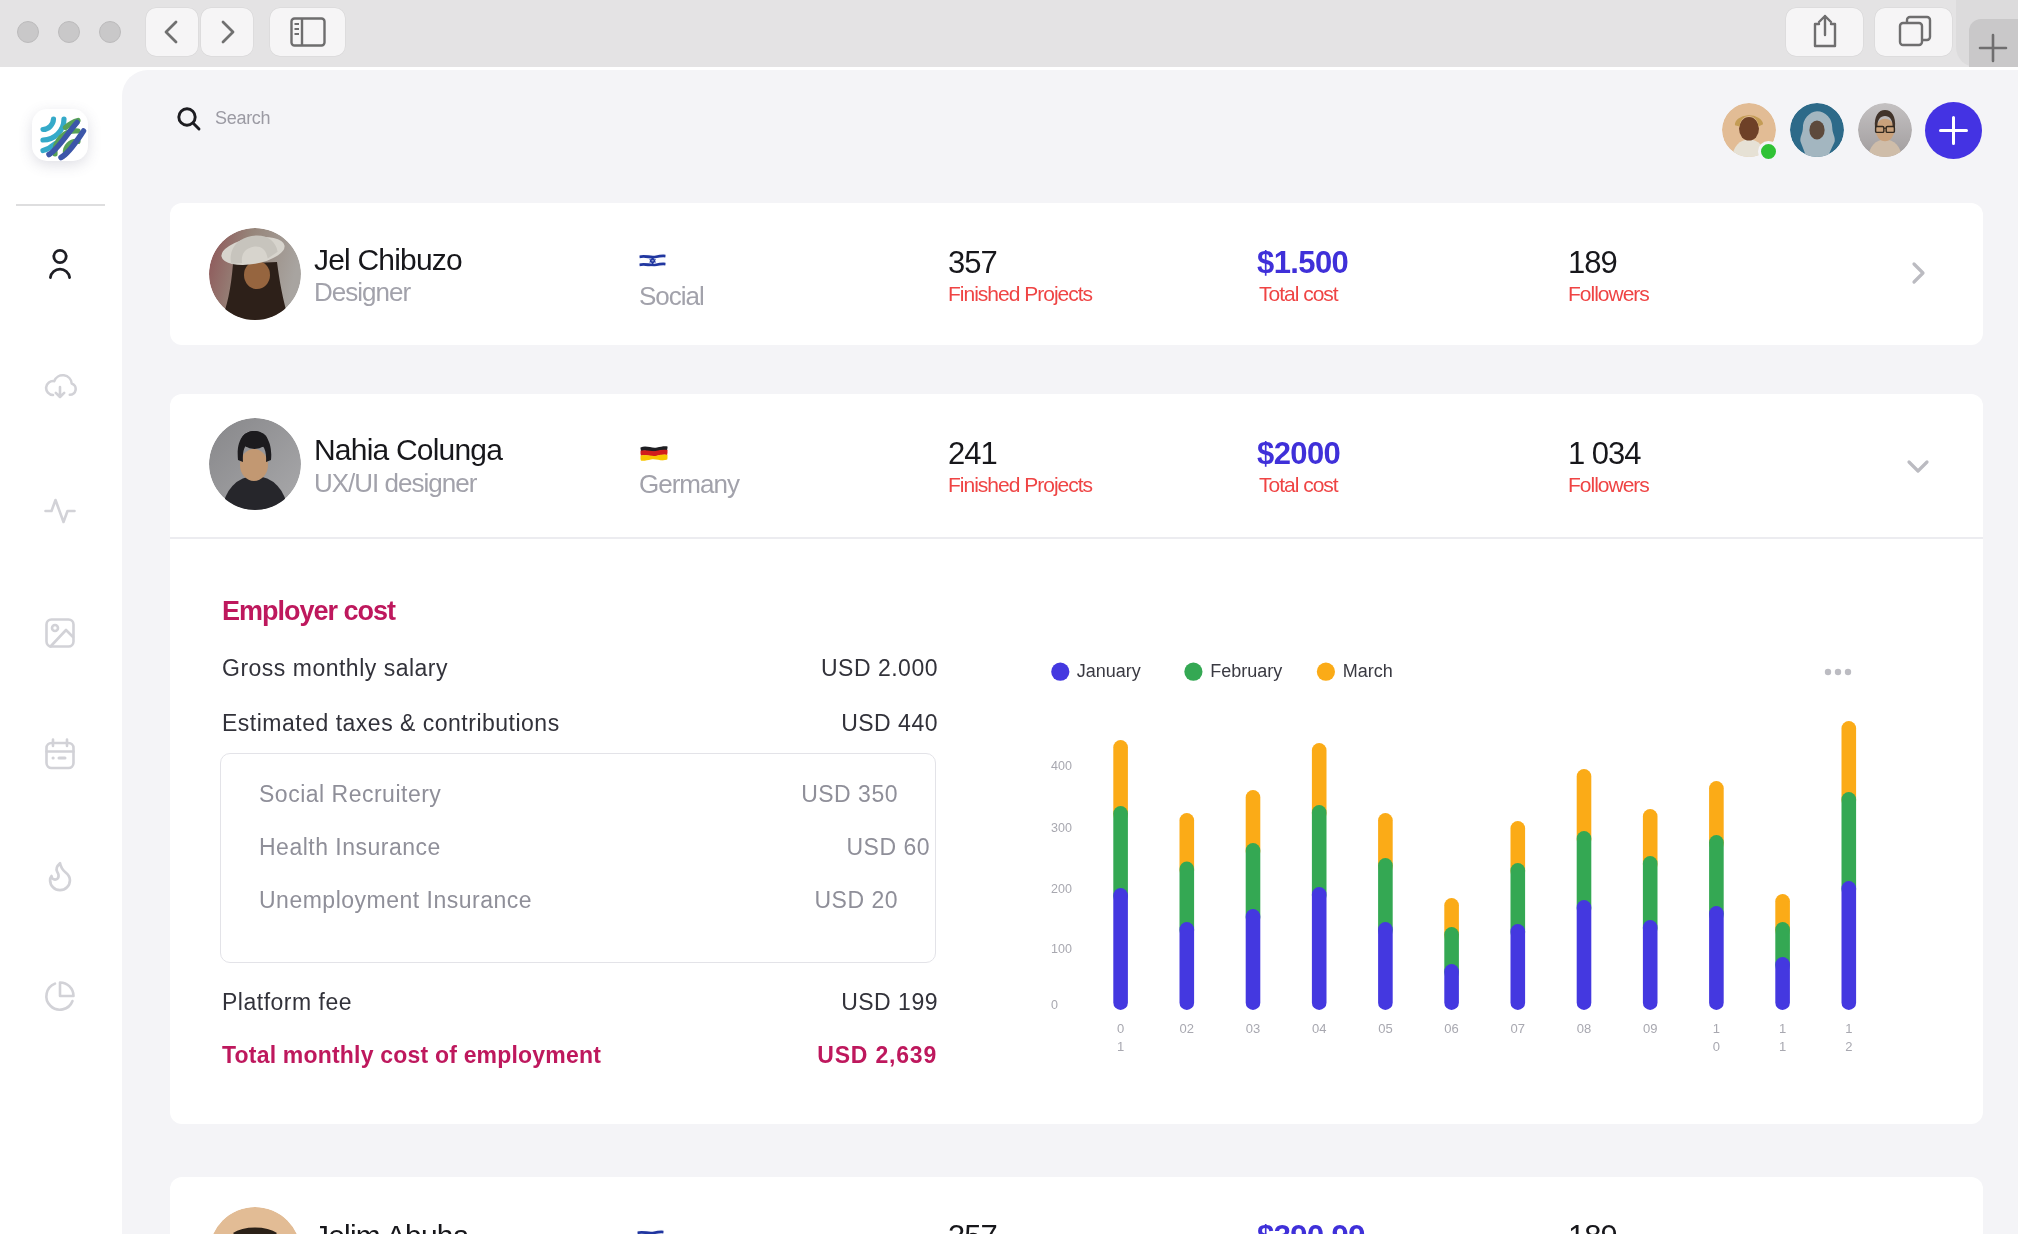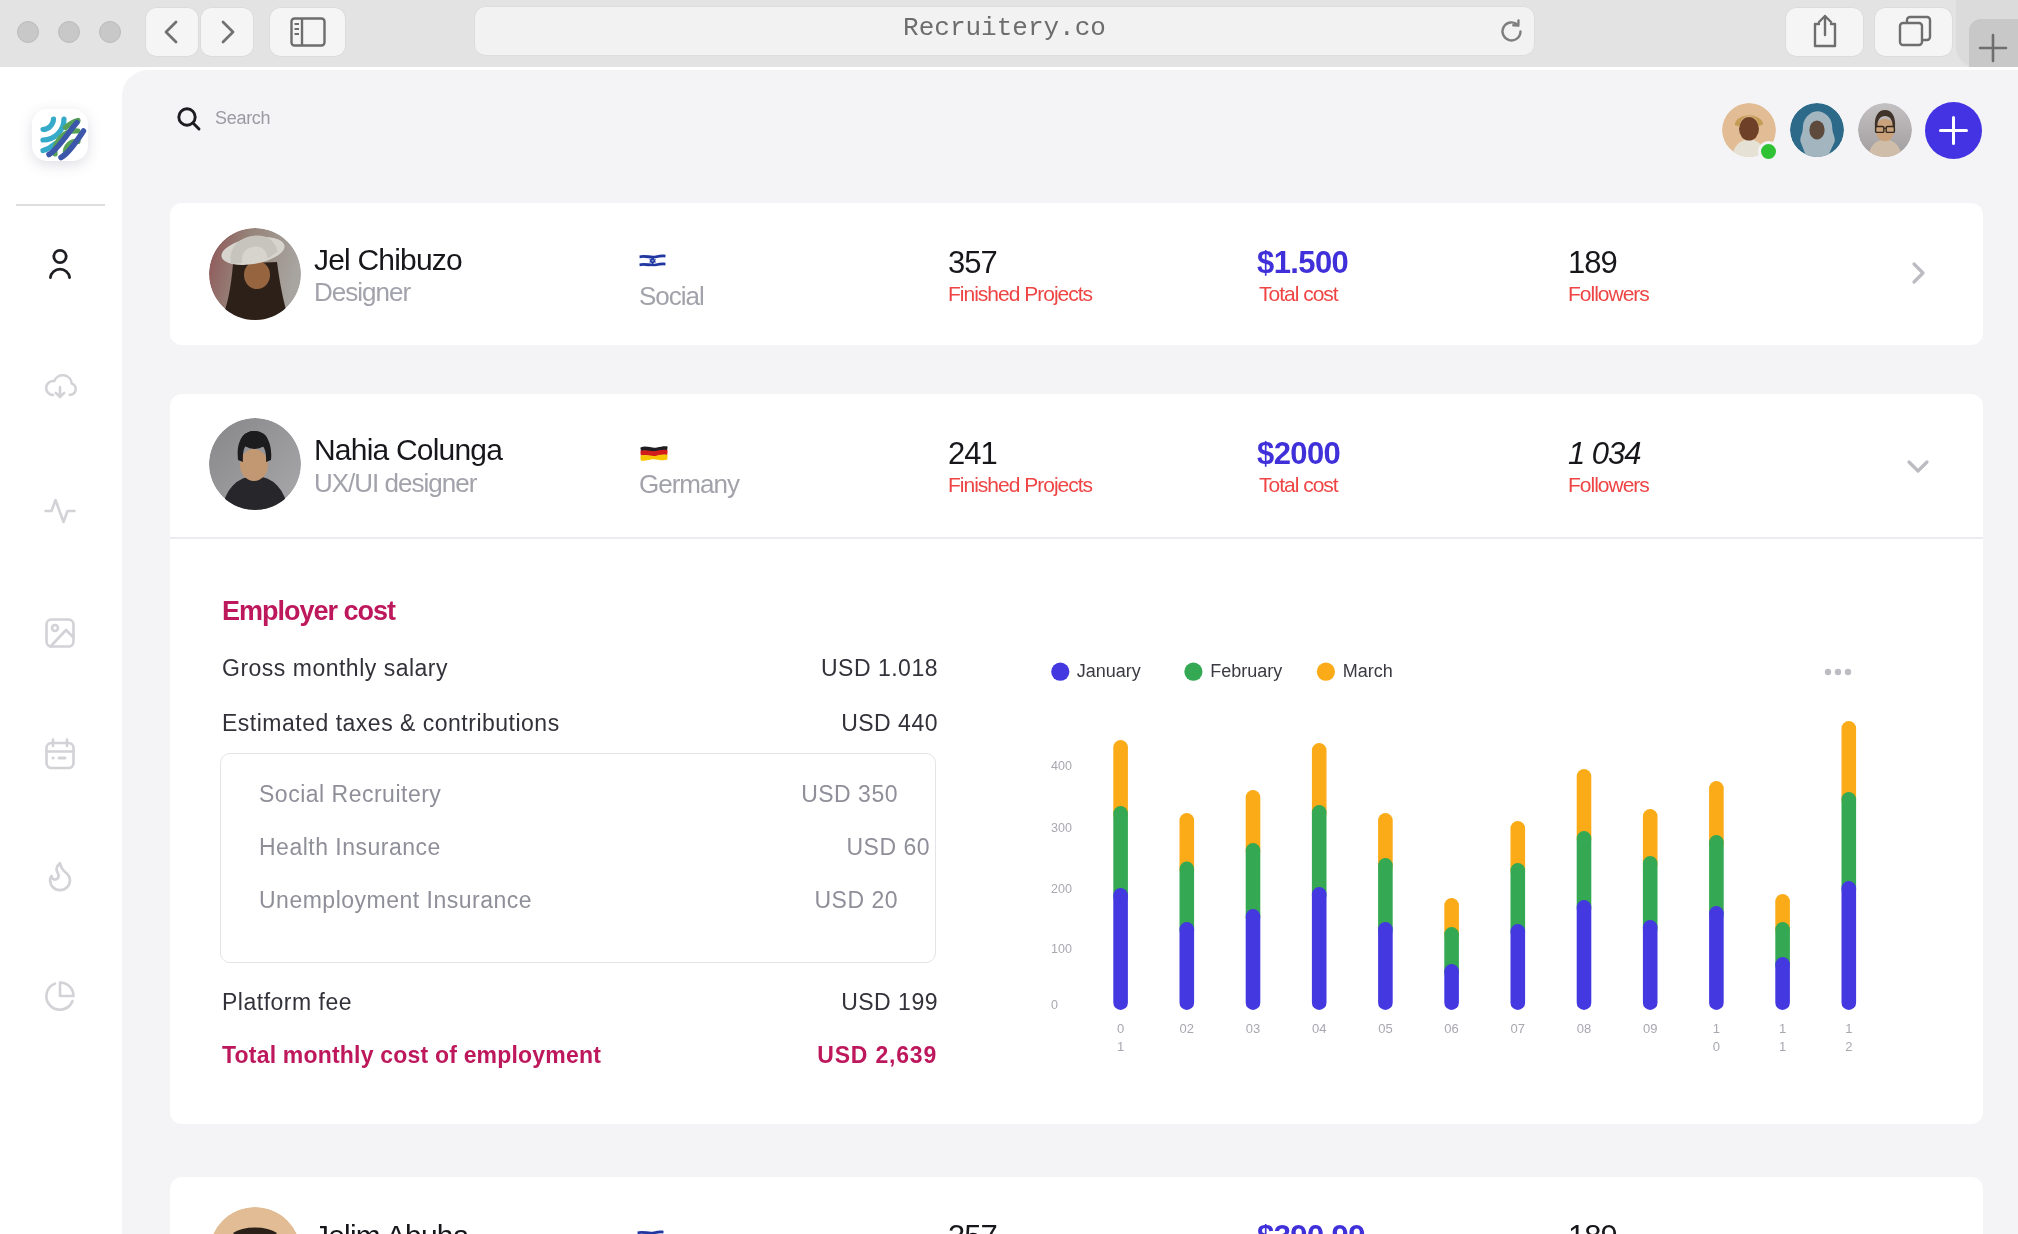--- a/index.html
+++ b/index.html
@@ -56,27 +56,20 @@
     <svg class="abs" style="left:290px;top:17px;" width="36" height="30" viewBox="0 0 36 30" fill="none" stroke="#6e6d6e" stroke-width="2.4">
         <rect x="1.5" y="1.5" width="33" height="27" rx="3"></rect>
         <path d="M12 1.5 V28.5"></path>
         <path d="M4.5 7 H9 M4.5 12 H9 M4.5 17 H9" stroke-width="2"></path>
       </svg>
     <div id="plustab-bg"></div>
     <div id="plustab"></div>
     <svg class="abs" style="right:10px;top:33px;" width="30" height="30" viewBox="0 0 30 30" stroke="#6f6e6f" stroke-width="2.6" stroke-linecap="round">
         <path d="M15 2 V28 M2 15 H28"></path>
       </svg>
-    <div id="urlbar">
-      <div id="urltitle">Recruitery.co</div>
-      <svg class="abs" style="right:9px;top:11px;" width="27" height="27" viewBox="0 0 27 27" fill="none" stroke="#7f7e7f" stroke-width="2.4" stroke-linecap="round">
-          <path d="M22.5 13.5 a9 9 0 1 1 -2.6 -6.4"></path>
-          <path d="M20.5 2.5 L20.3 7.5 L15.3 7.3" fill="none"></path>
-        </svg>
-    </div>
     <div class="tbtn" style="left:1786px;width:77px;"></div>
     <div class="tbtn" style="left:1875px;width:77px;"></div>
     <svg class="abs" style="left:1809px;top:13px;" width="32" height="36" viewBox="0 0 32 36" fill="none" stroke="#6f6e6f" stroke-width="2.4" stroke-linecap="round" stroke-linejoin="round">
         <path d="M10 11 H6 V33 H26 V11 H22"></path>
         <path d="M16 22 V3 M16 3 L10 9 M16 3 L22 9"></path>
       </svg>
     <svg class="abs" style="left:1898px;top:15px;" width="34" height="32" viewBox="0 0 34 32" fill="none" stroke="#6f6e6f" stroke-width="2.4" stroke-linejoin="round">
         <rect x="2" y="8" width="22" height="22" rx="3"></rect>
         <path d="M9 8 V5 a3 3 0 0 1 3 -3 H29 a3 3 0 0 1 3 3 V22 a3 3 0 0 1 -3 3 H24"></path>
       </svg>
@@ -229,21 +222,21 @@
           <path d="M29 42 C27 22 35 13 45 13 C55 13 64 22 62 42 L57 44 C58 30 53 24 45 24 C37 24 33 30 34 44 Z" fill="#1c1b1e"></path>
           <ellipse cx="45.5" cy="22" rx="13" ry="9" fill="#1c1b1e"></ellipse>
         </svg>
     </div>
     <div class="name" style="left:314px;top:368px;">Nahia Colunga</div>
     <div class="sub" style="left:314px;top:403px;">UX/UI designer</div>
     <div class="num" style="left:948px;top:371px;">241</div>
     <div class="glabel" style="left:948px;top:407px;">Finished Projects</div>
     <div class="money" style="left:1257px;top:371px;">$2000</div>
     <div class="glabel" style="left:1259px;top:407px;">Total cost</div>
-    <div class="num" style="left:1568px;top:371px;font-style:italic;">1 034</div>
+    <div class="num" style="left:1568px;top:371px;">1 034</div>
     <div class="glabel" style="left:1568px;top:407px;">Followers</div>
     <div class="sub" style="left:639px;top:404px;">Germany</div>
     <svg class="abs" style="left:640px;top:377px;" width="28" height="19" viewBox="0 0 28 19">
       <defs>
           <clipPath id="wf2">
             <path d="M0.5 3.4 C6.5 1.1 12 4.6 17 3.4 C21 2.5 25.5 1.6 27.5 2.6 L27.5 15.6 C21.5 17.9 16 14.4 11 15.6 C7 16.5 2.5 17.4 0.5 16.4 Z"></path>
           </clipPath>
         </defs>
       <g clip-path="url(#wf2)">
       <path d="M0 4.5 C6 2.2 11 5.7 16 4.5 C20 3.6 25 2.7 28 3.7" fill="none" stroke="#1e1e22" stroke-width="6"></path>
@@ -251,21 +244,21 @@
       <path d="M0 14.8 C6 12.5 11 16 16 14.8 C20 13.9 25 13 28 14" fill="none" stroke="#f8c600" stroke-width="6"></path>
         </g>
       </svg>
     <svg class="abs" style="left:1906px;top:388px;" width="24" height="22" viewBox="0 0 24 22" fill="none" stroke="#bbbbc1" stroke-width="3.2" stroke-linecap="round" stroke-linejoin="round">
         <path d="M3 7 L12 16 L21 7"></path>
       </svg>
     <div class="abs" style="left:170px;top:470px;width:1813px;height:1.5px;background:#ececf0;"></div>
 
     <div class="erow bold" style="left:222px;top:531px;font-size:27px;letter-spacing:-1px;">Employer cost</div>
     <div class="erow" style="left:222px;top:590px;">Gross monthly salary</div>
-    <div class="eval" style="left:738px;top:590px;">USD 1.018</div>
+    <div class="eval" style="left:738px;top:590px;">USD 2.000</div>
     <div class="erow" style="left:222px;top:645px;">Estimated taxes &amp; contributions</div>
     <div class="eval" style="left:738px;top:645px;">USD 440</div>
     <div id="insbox"></div>
     <div class="erow grow" style="left:259px;top:716px;">Social Recruitery</div>
     <div class="eval grow" style="left:698px;top:716px;">USD 350</div>
     <div class="erow grow" style="left:259px;top:769px;">Health Insurance</div>
     <div class="eval grow" style="left:730px;top:769px;">USD 60</div>
     <div class="erow grow" style="left:259px;top:822px;">Unemployment Insurance</div>
     <div class="eval grow" style="left:698px;top:822px;">USD 20</div>
     <div class="erow" style="left:222px;top:924px;">Platform fee</div>

